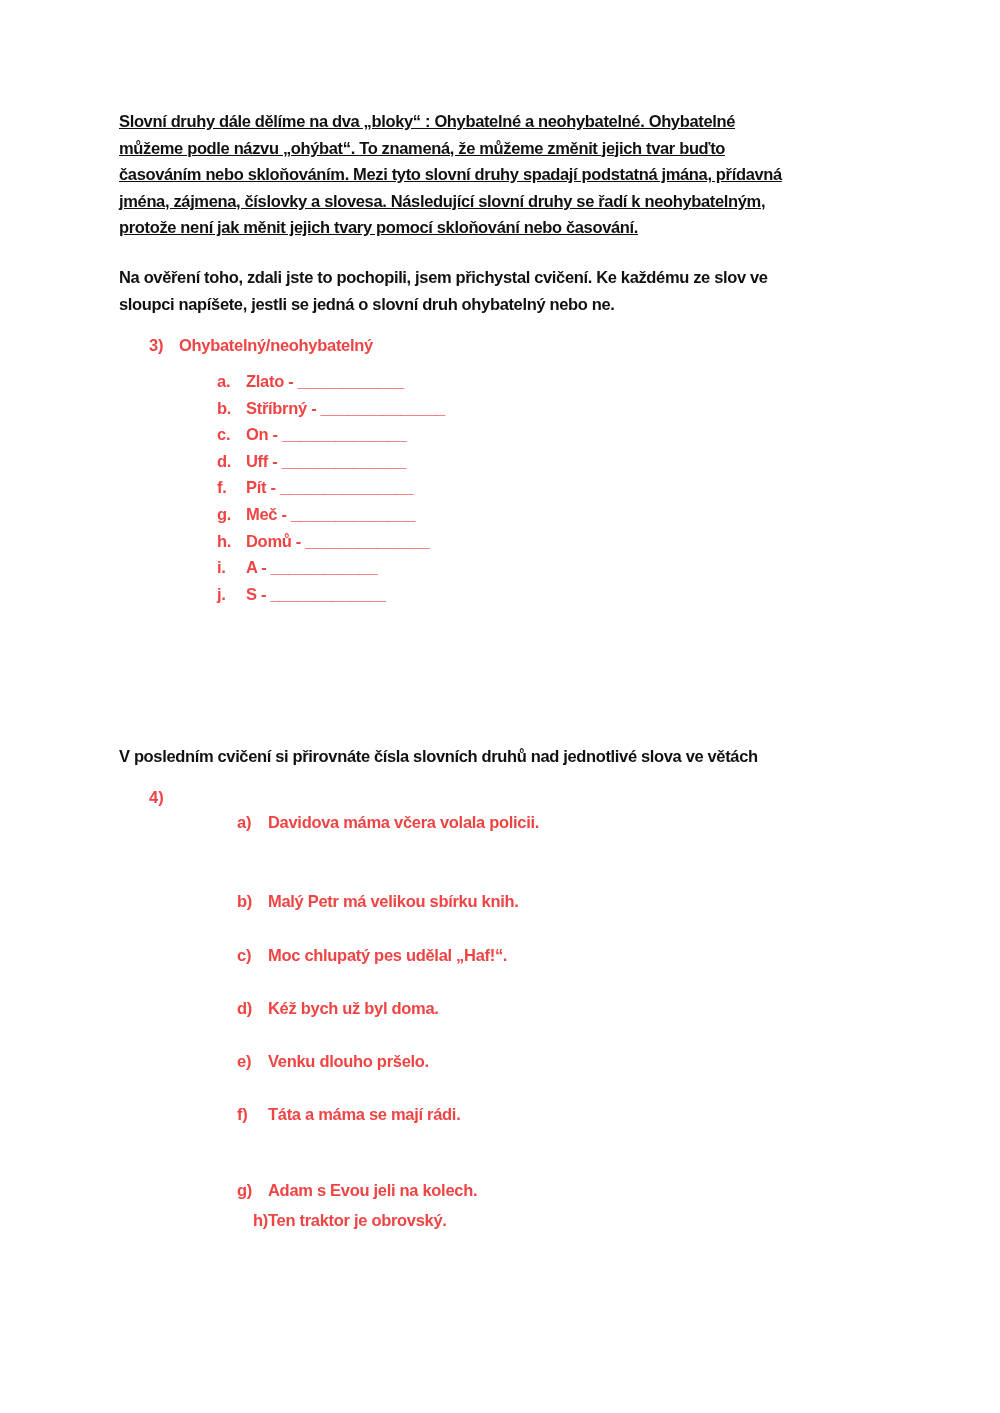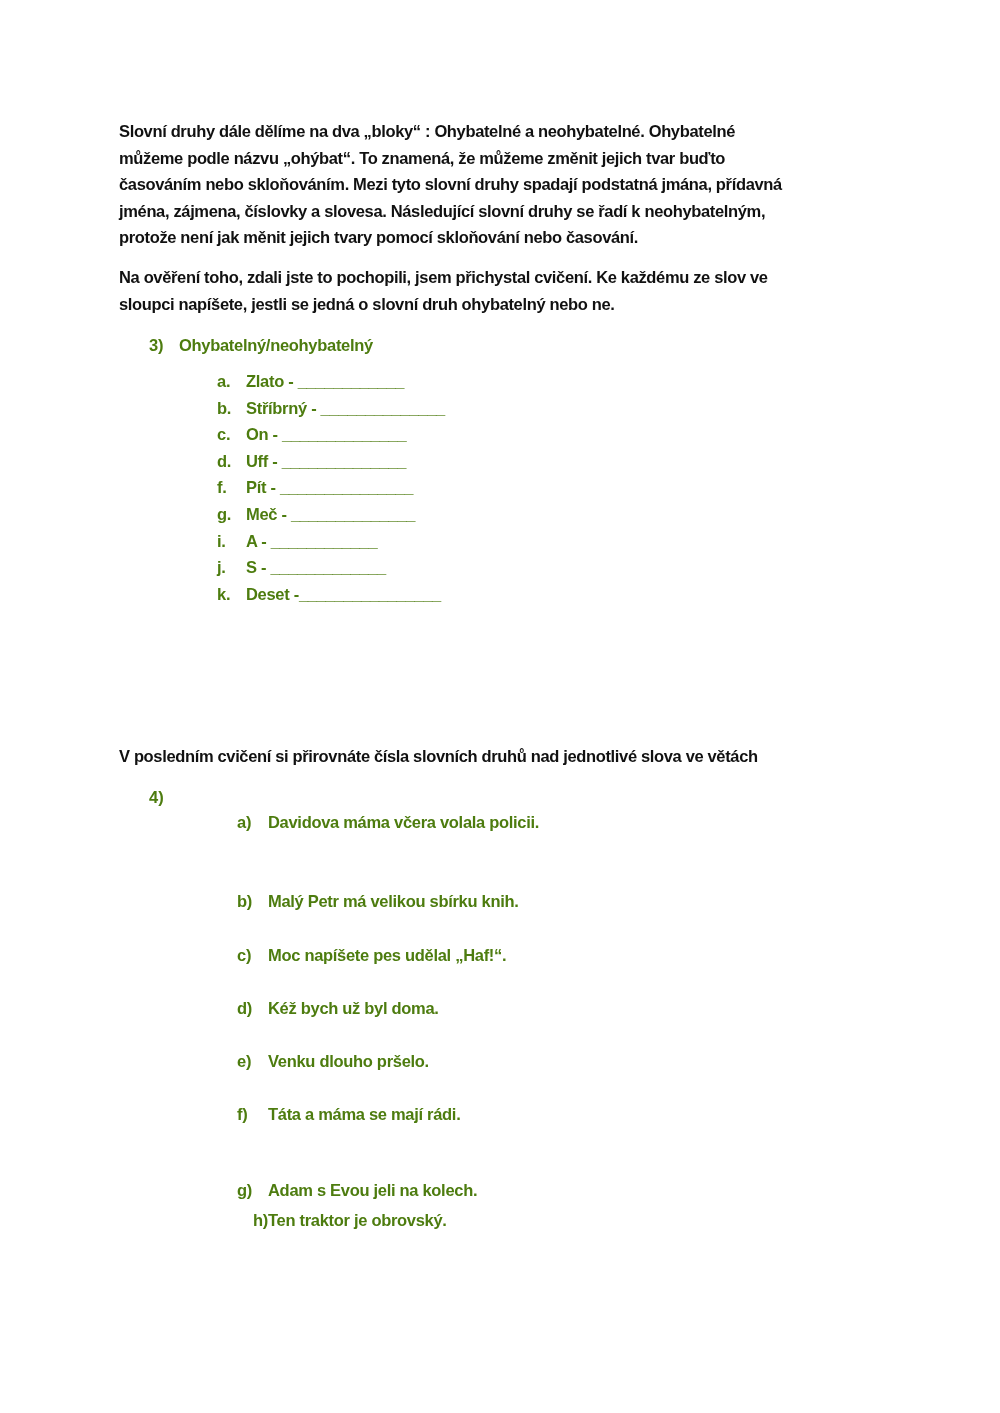--- a/index.html
+++ b/index.html
@@ -18,21 +18,21 @@
     }
     .para {
       position: absolute;
       left: 119px;
       width: 760px;
       font-size: 16.5px;
       line-height: 26.6px;
       letter-spacing: -0.35px;
       margin: 0;
     }
-    .blue { color: #4d7c0f; }
+    .blue { color: #ef4444; }
     .heading3 {
       position: absolute;
       left: 149px;
       top: 332px;
       font-size: 16.5px;
       line-height: 26px;
       letter-spacing: -0.3px;
     }
     .heading3 .num { display: inline-block; width: 30px; }
     .list3 {
@@ -64,21 +64,21 @@
       font-size: 16.5px;
       line-height: 26px;
       letter-spacing: -0.3px;
       white-space: nowrap;
     }
     .sent .marker { display: inline-block; width: 31px; }
   </style>
 </head>
 <body>
 
-<div class="para" style="top:118px;">
+<div class="para" style="top:108px;text-decoration:underline;">
   <div>Slovní druhy dále dělíme na dva „bloky“ : Ohybatelné a neohybatelné. Ohybatelné</div>
   <div>můžeme podle názvu „ohýbat“. To znamená, že můžeme změnit jejich tvar buďto</div>
   <div>časováním nebo skloňováním. Mezi tyto slovní druhy spadají podstatná jmána, přídavná</div>
   <div>jména, zájmena, číslovky a slovesa. Následující slovní druhy se řadí k neohybatelným,</div>
   <div>protože není jak měnit jejich tvary pomocí skloňování nebo časování.</div>
 </div>
 
 <div class="para" style="top:264px;">
   <div>Na ověření toho, zdali jste to pochopili, jsem přichystal cvičení. Ke každému ze slov ve</div>
   <div>sloupci napíšete, jestli se jedná o slovní druh ohybatelný nebo ne.</div>
@@ -88,29 +88,29 @@
   <span class="num">3)</span><span>Ohybatelný/neohybatelný</span>
 </div>
 
 <ul class="list3 blue">
   <li><span class="marker">a.</span><span>Zlato - ____________</span></li>
   <li><span class="marker">b.</span><span>Stříbrný - ______________</span></li>
   <li><span class="marker">c.</span><span>On - ______________</span></li>
   <li><span class="marker">d.</span><span>Uff - ______________</span></li>
   <li><span class="marker">f.</span><span>Pít - _______________</span></li>
   <li><span class="marker">g.</span><span>Meč - ______________</span></li>
+  <li><span class="marker">h.</span><span>Domů - ______________</span></li>
   <li><span class="marker">i.</span><span>A - ____________</span></li>
   <li><span class="marker">j.</span><span>S - _____________</span></li>
-  <li><span class="marker">k.</span><span>Deset -________________</span></li>
 </ul>
 
 <div class="para" style="top:743px;">V posledním cvičení si přirovnáte čísla slovních druhů nad jednotlivé slova ve větách</div>
 
 <div class="heading4 blue">4)</div>
 
 <div class="sent blue" style="top:809px;"><span class="marker">a)</span><span>Davidova máma včera volala policii.</span></div>
 <div class="sent blue" style="top:888px;"><span class="marker">b)</span><span>Malý Petr má velikou sbírku knih.</span></div>
-<div class="sent blue" style="top:942px;"><span class="marker">c)</span><span>Moc napíšete pes udělal „Haf!“.</span></div>
+<div class="sent blue" style="top:942px;"><span class="marker">c)</span><span>Moc chlupatý pes udělal „Haf!“.</span></div>
 <div class="sent blue" style="top:995px;"><span class="marker">d)</span><span>Kéž bych už byl doma.</span></div>
 <div class="sent blue" style="top:1048px;"><span class="marker">e)</span><span>Venku dlouho pršelo.</span></div>
 <div class="sent blue" style="top:1101px;"><span class="marker">f)</span><span>Táta a máma se mají rádi.</span></div>
 <div class="sent blue" style="top:1154px;margin-top:23px;"><span class="marker">g)</span><span>Adam s Evou jeli na kolech.</span></div>
 <div class="sent blue" style="top:1207px;text-align:right;"><span class="marker">h)</span><span>Ten traktor je obrovský.</span></div>
 
 </body></html>

